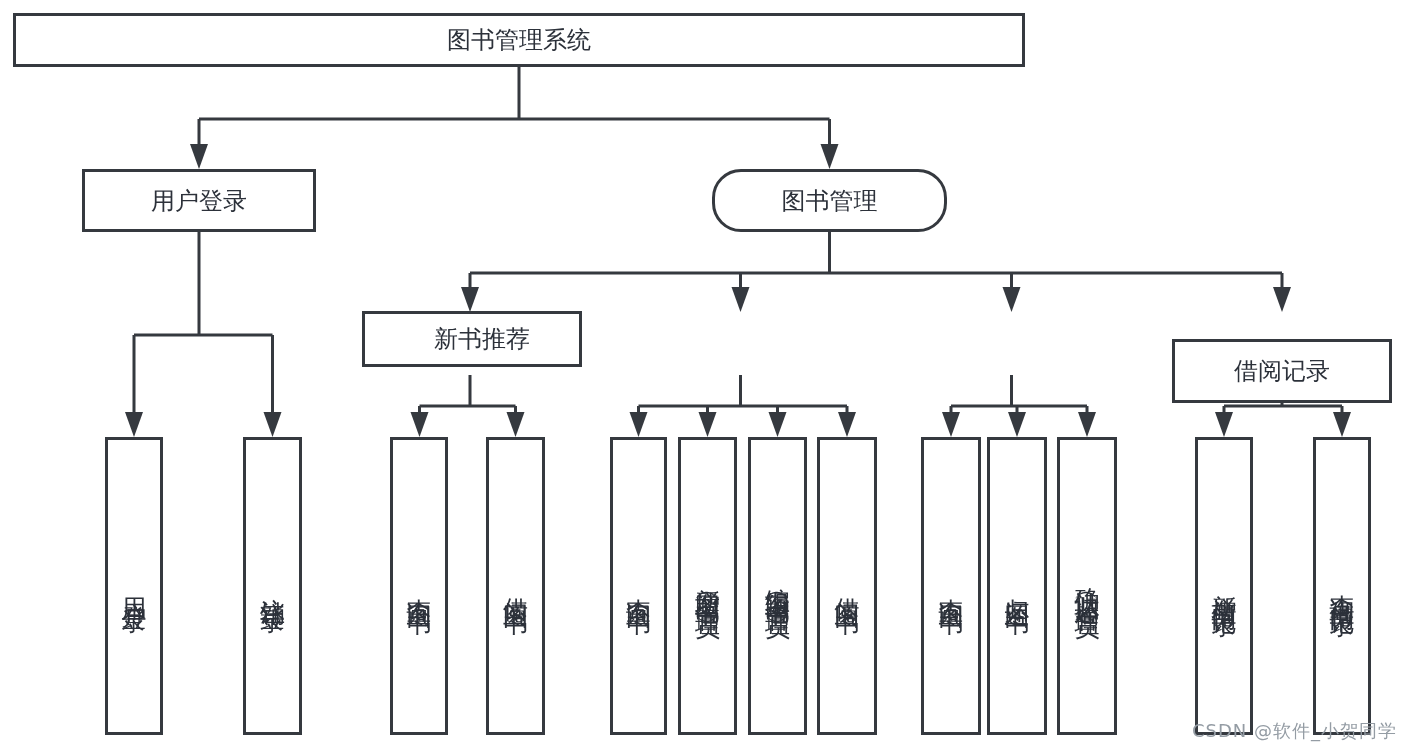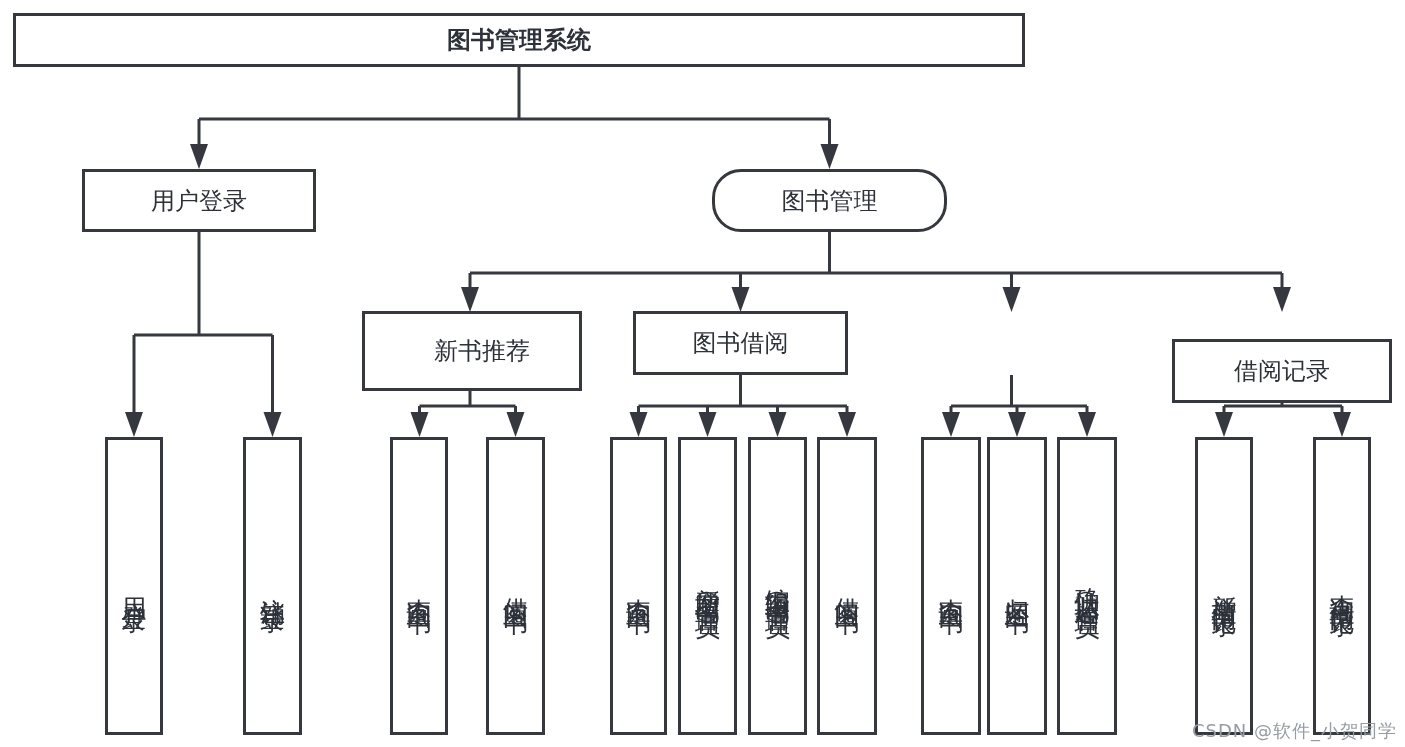--- a/index.html
+++ b/index.html
@@ -81,27 +81,26 @@
     <path d="M1011.5 375 V406 M951 406 H1087 M951 406 V413 M1017 406 V413 M1087 406 V413"></path>
     <polygon points="942,412 960,412 951,437"></polygon>
     <polygon points="1008,412 1026,412 1017,437"></polygon>
     <polygon points="1078,412 1096,412 1087,437"></polygon>
 
     <path d="M1282 375 V406 M1224 406 H1342 M1224 406 V413 M1342 406 V413"></path>
     <polygon points="1215,412 1233,412 1224,437"></polygon>
     <polygon points="1333,412 1351,412 1342,437"></polygon>
   </svg>
 
-  <div class="box" style="left:13px;top:13px;width:1012px;height:54px;font-weight:bold;">图书管理系统</div>
+  <div class="box" style="left:13px;top:13px;width:1012px;height:54px;">图书管理系统</div>
 
   <div class="box" style="left:82px;top:169px;width:234px;height:63px;">用户登录</div>
   <div class="box" style="left:712px;top:169px;width:235px;height:63px;border-radius:29px;">图书管理</div>
 
-  <div class="box" style="left:362px;top:311px;width:220px;height:80px;padding-left:20px;">新书推荐</div>
-  <div class="box" style="left:633px;top:311px;width:215px;height:64px;">图书借阅</div>
+  <div class="box" style="left:362px;top:311px;width:220px;height:56px;padding-left:20px;">新书推荐</div>
   <div class="box" style="left:1172px;top:311px;width:220px;height:64px;margin-top:28px;">借阅记录</div>
 
   <div class="box leaf" style="left:105px;top:437px;width:58px;height:298px;">用户登录</div>
   <div class="box leaf" style="left:243px;top:437px;width:59px;height:298px;">注销登录</div>
 
   <div class="box leaf" style="left:390px;top:437px;width:58px;height:298px;">查询图书</div>
   <div class="box leaf" style="left:486px;top:437px;width:59px;height:298px;">借阅图书</div>
 
   <div class="box leaf" style="left:610px;top:437px;width:57px;height:298px;">查询图书</div>
   <div class="box leaf" style="left:678px;top:437px;width:59px;height:298px;">新增图书（管理员）</div>

